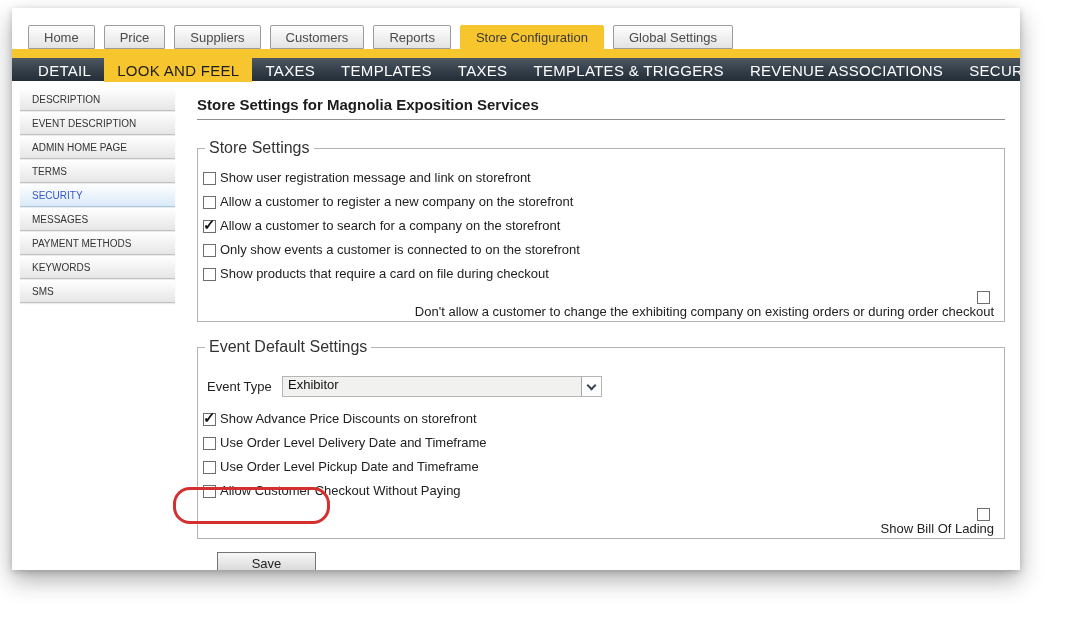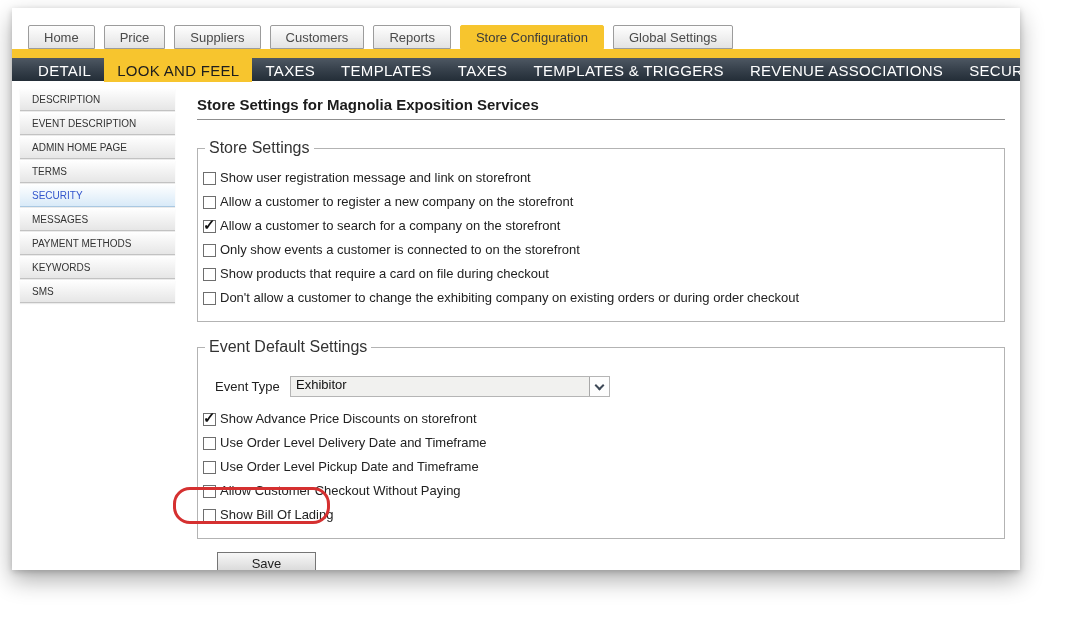--- a/index.html
+++ b/index.html
@@ -54,32 +54,32 @@
   .main{ position:absolute; left:185px; top:88px; width:808px; }
   .page-title{ font-size:15px; font-weight:bold; color:#1c1c1c; margin-bottom:6px; }
   .title-rule{ border:0; border-top:1px solid #8f8f8f; height:0; width:100%; }
 
   fieldset{
     border:1px solid #b3b3b3; margin-top:19px; padding:14px 10px 14px 5px;
   }
   legend{ font-size:16px; color:#333; padding:0 4px; margin-left:2px; }
 
   .cb-row{ display:flex; align-items:flex-end; margin:0 0 10px 0; height:14px; }
-  .cb-row:last-child{ margin-bottom:2px; }
+  .cb-row:last-child{ margin-bottom:2px;flex-direction:column; }
   .checkbox{
     position:relative; width:13px; height:13px; flex:none;
     border:1px solid #6e6e6e; background:#fff; margin-right:4px; cursor:pointer;
   }
   .checkbox.checked::after{
     content:"✓"; position:absolute; left:-1px; top:-4px;
     font-size:15px; font-weight:bold; color:#111; line-height:15px;
   }
   .cb-label{ font-size:13px; color:#222; white-space:nowrap; }
 
-  .event-type-row{ display:flex; align-items:center; margin:6px 0 15px 12px; }
+  .event-type-row{ display:flex; align-items:center; margin:6px 0 15px 4px; }
   .event-type-label{ font-size:13px; color:#222; width:70px; margin-right:5px; }
   .select{
     width:320px; height:21px; display:flex; 
     background:#f1f1ef; border:1px solid #b5b5b5; cursor:pointer;
   }
   .select-value{ flex:1; font-size:13px; color:#111; padding-left:5px; }
   .select-arrow{
     width:20px; height:19px; background:#fdfdfd; border-left:1px solid #a8a8a8;
     display:flex; align-items:center; justify-content:center;
   }

